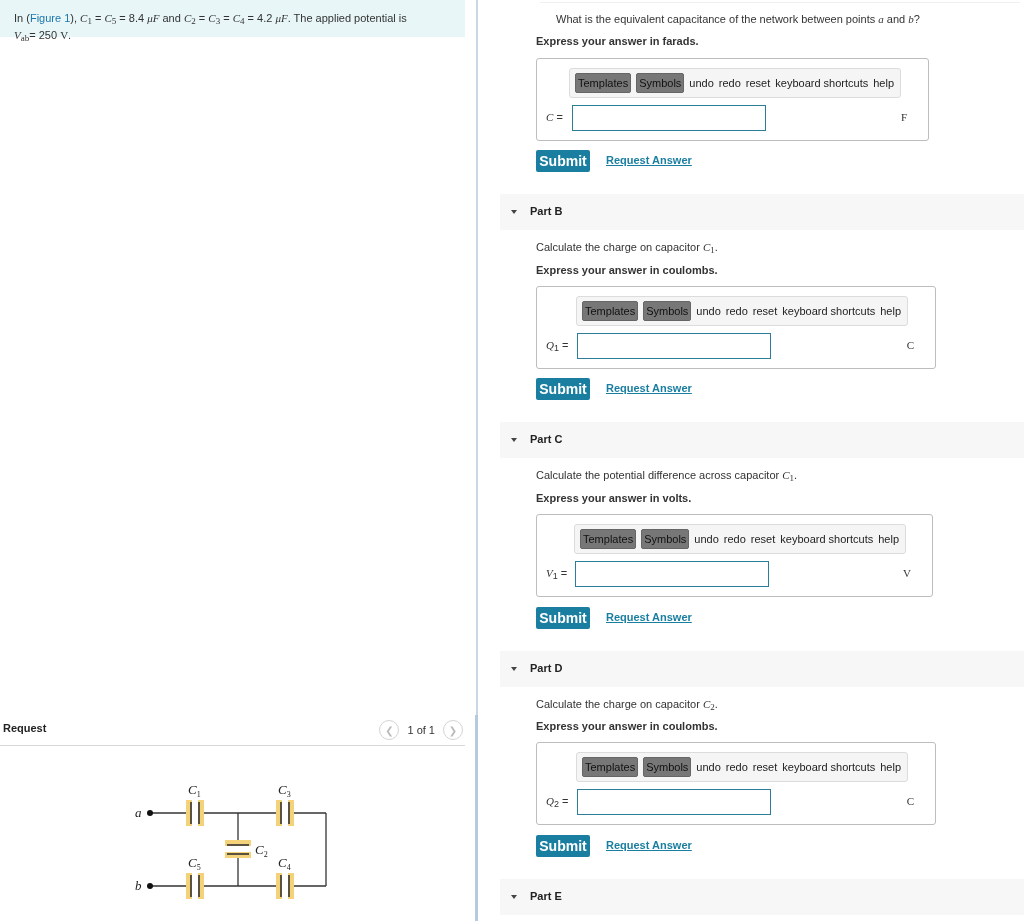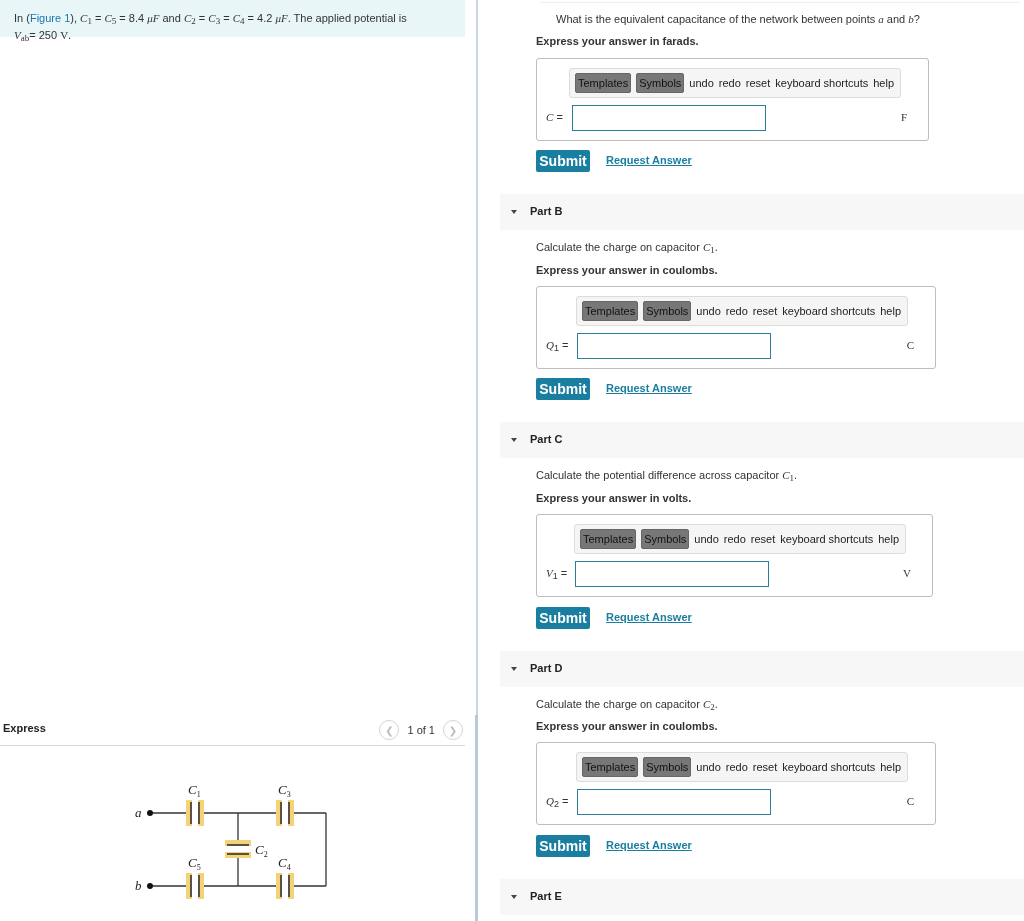--- a/index.html
+++ b/index.html
@@ -87,21 +87,21 @@
 </head>
 <body>
 
 <div class="left-panel">
   <div class="intro">
     <span>In (</span><a href="#">Figure 1</a><span>), </span><span class="math"><span>C</span><span class="sub">1</span></span><span> = </span><span class="math"><span>C</span><span class="sub">5</span></span><span> = 8.4 </span><span class="math">μF</span><span> and </span><span class="math"><span>C</span><span class="sub">2</span></span><span> = </span><span class="math"><span>C</span><span class="sub">3</span></span><span> = </span><span class="math"><span>C</span><span class="sub">4</span></span><span> = 4.2 </span><span class="math">μF</span><span>. The applied potential is</span><br>
     <span class="math"><span>V</span><span class="sub">ab</span></span><span>= 250 </span><span class="math-roman">V</span><span>.</span>
   </div>
 
   <div class="figure-header">
-    <div class="figure-title">Express</div>
+    <div class="figure-title">Request</div>
     <div class="fig-nav">
       <div class="nav-btn">
           <span>❮</span>
         </div>
       <span class="fig-count">1 of 1</span>
       <div class="nav-btn">
           <span>❯</span>
         </div>
     </div>
   </div>

